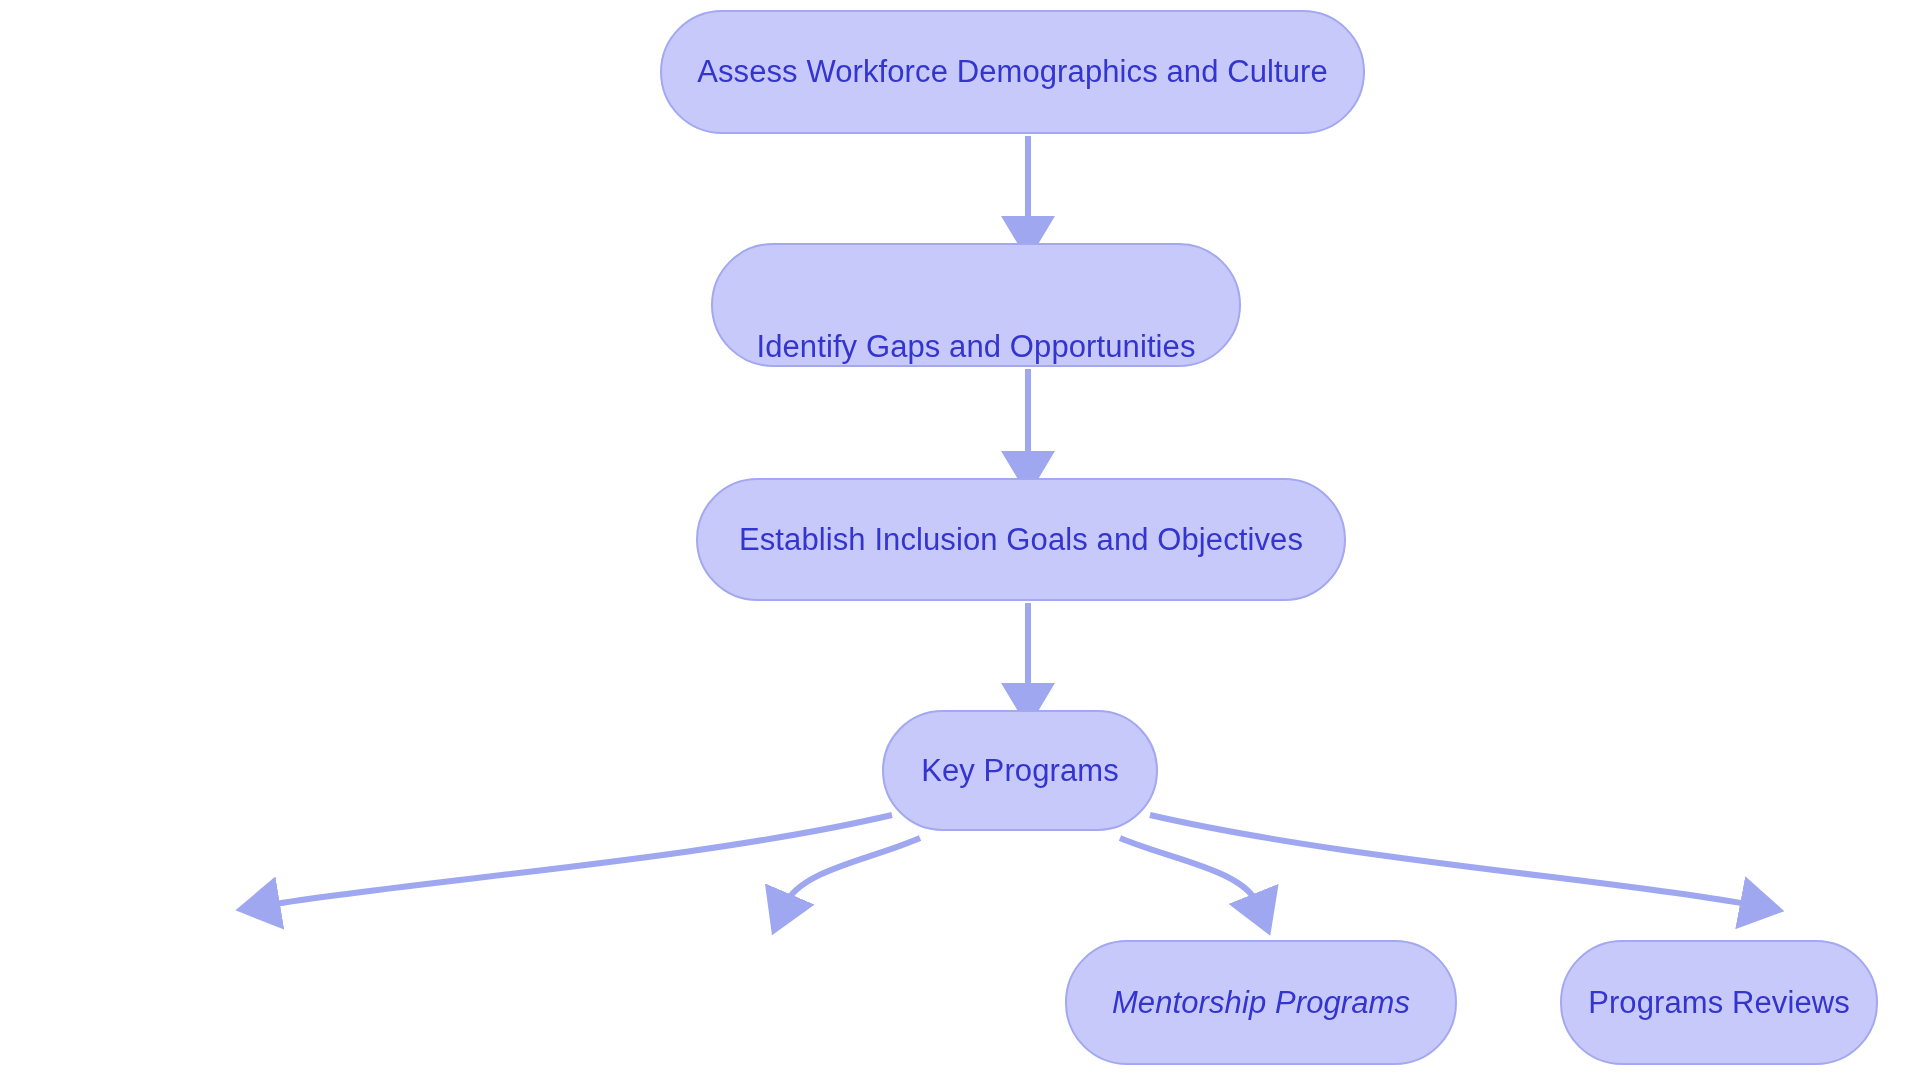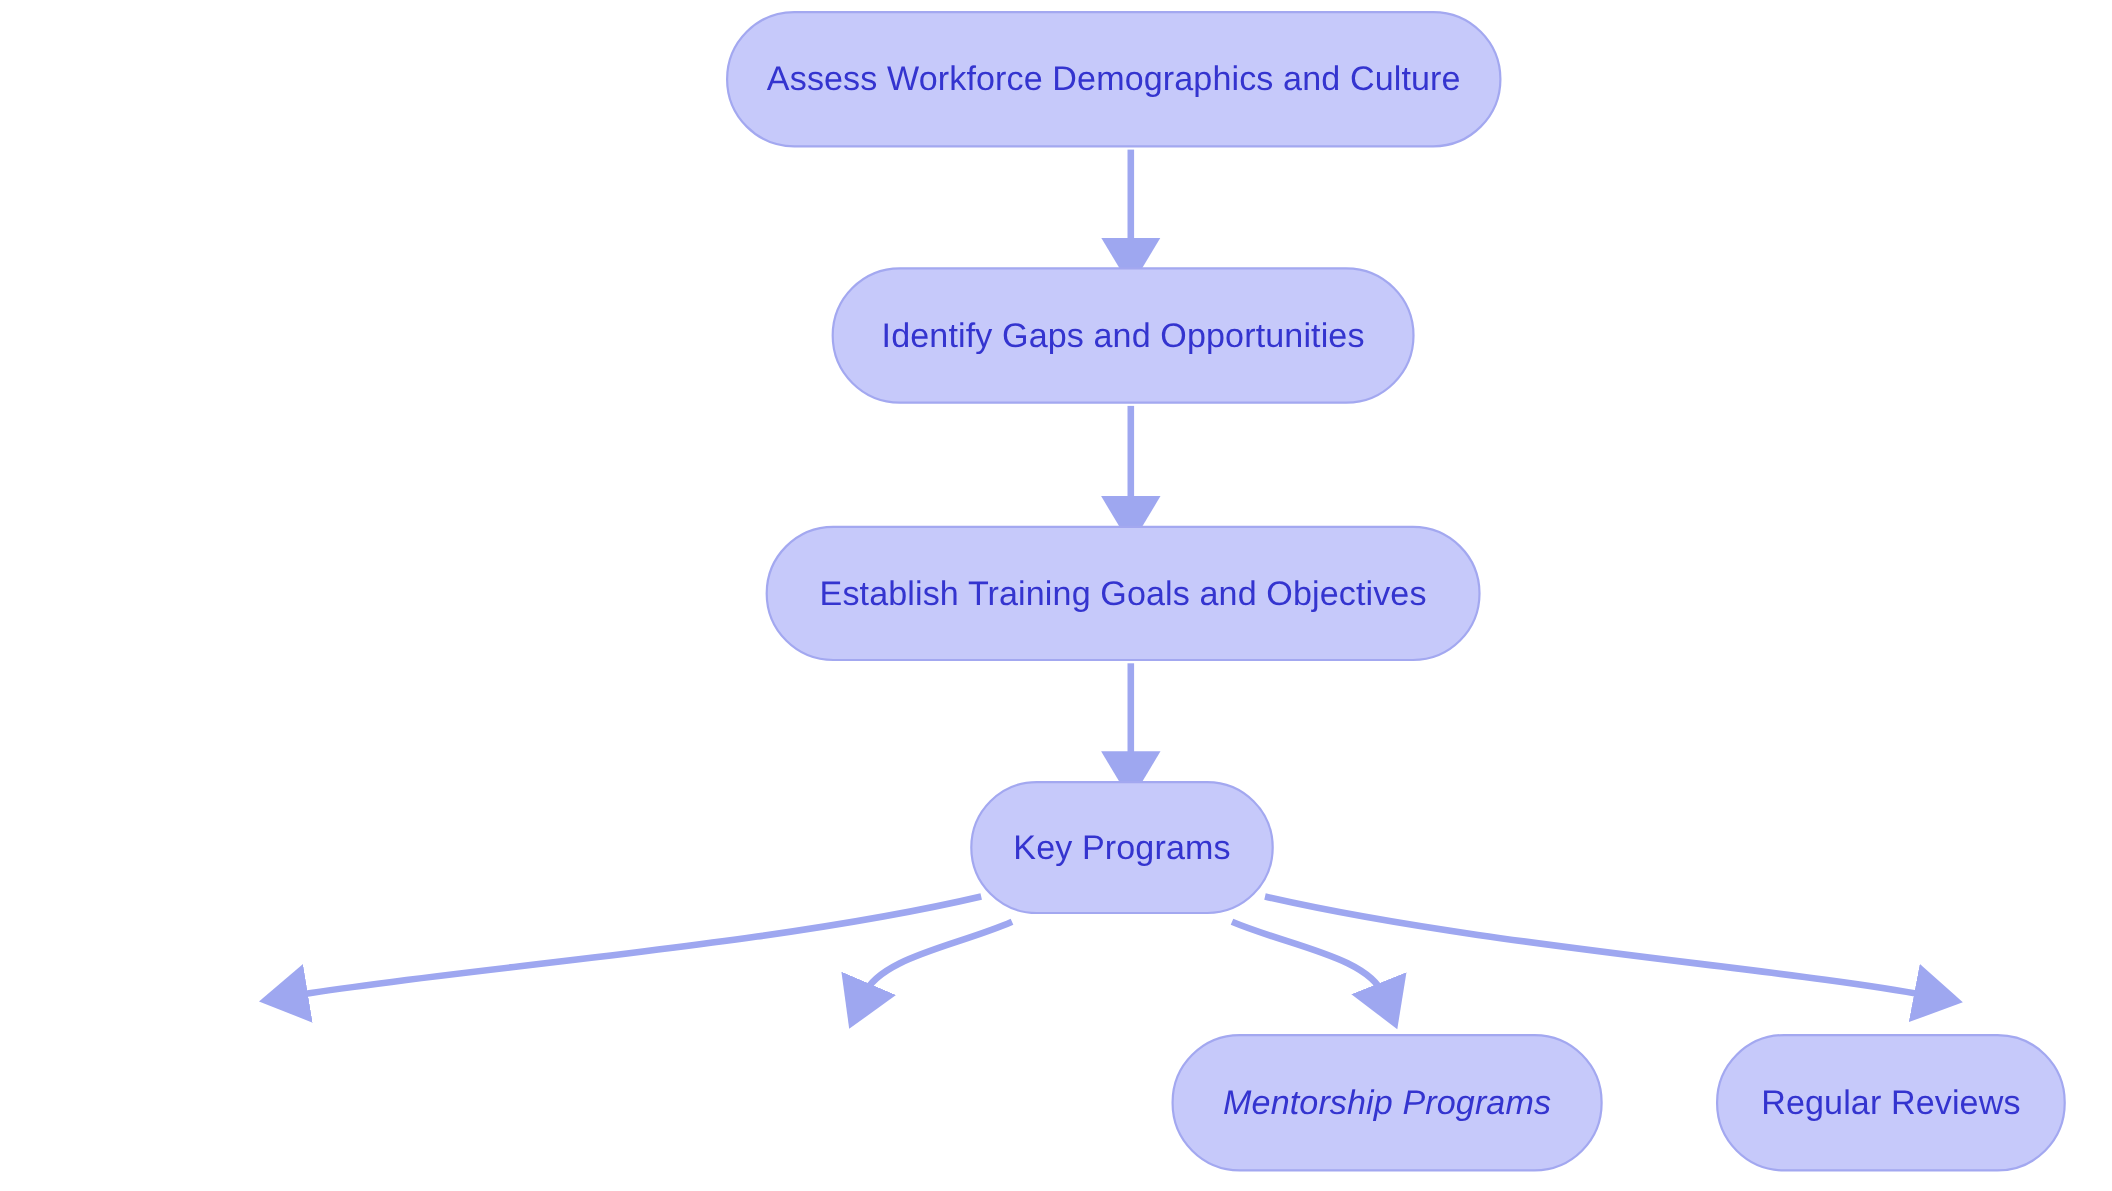--- a/index.html
+++ b/index.html
@@ -73,35 +73,35 @@
 
     <path d="M 1120,838 C 1172,860 1244,870 1258,905" fill="none" stroke="#9ea7f0" stroke-width="6" marker-end="url(#arrowhead)"></path>
 
     <path d="M 1150,815 C 1345,860 1620,880 1752,905" fill="none" stroke="#9ea7f0" stroke-width="6" marker-end="url(#arrowhead)"></path>
   </svg>
 
   <div class="node" style="left:660px; top:10px; width:705px; height:124px;">
     <span class="node-label">Assess Workforce Demographics and Culture</span>
   </div>
 
-  <div class="node" style="left:756px; top:243px; width:530px; height:124px;">
+  <div class="node" style="left:711px; top:243px; width:530px; height:124px;align-items:flex-end;">
     <span class="node-label">Identify Gaps and Opportunities</span>
   </div>
 
   <div class="node" style="left:696px; top:478px; width:650px; height:123px;">
-    <span class="node-label">Establish Training Goals and Objectives</span>
+    <span class="node-label">Establish Inclusion Goals and Objectives</span>
   </div>
 
   <div class="node" style="left:882px; top:710px; width:276px; height:121px;">
     <span class="node-label">Key Programs</span>
   </div>
 
 
 
   <div class="node" style="left:1065px; top:940px; width:392px; height:125px;font-style:italic;">
     <span class="node-label">Mentorship Programs</span>
   </div>
 
   <div class="node" style="left:1560px; top:940px; width:318px; height:125px;">
-    <span class="node-label">Regular Reviews</span>
+    <span class="node-label">Programs Reviews</span>
   </div>
 
 </div>
 
 </body></html>

